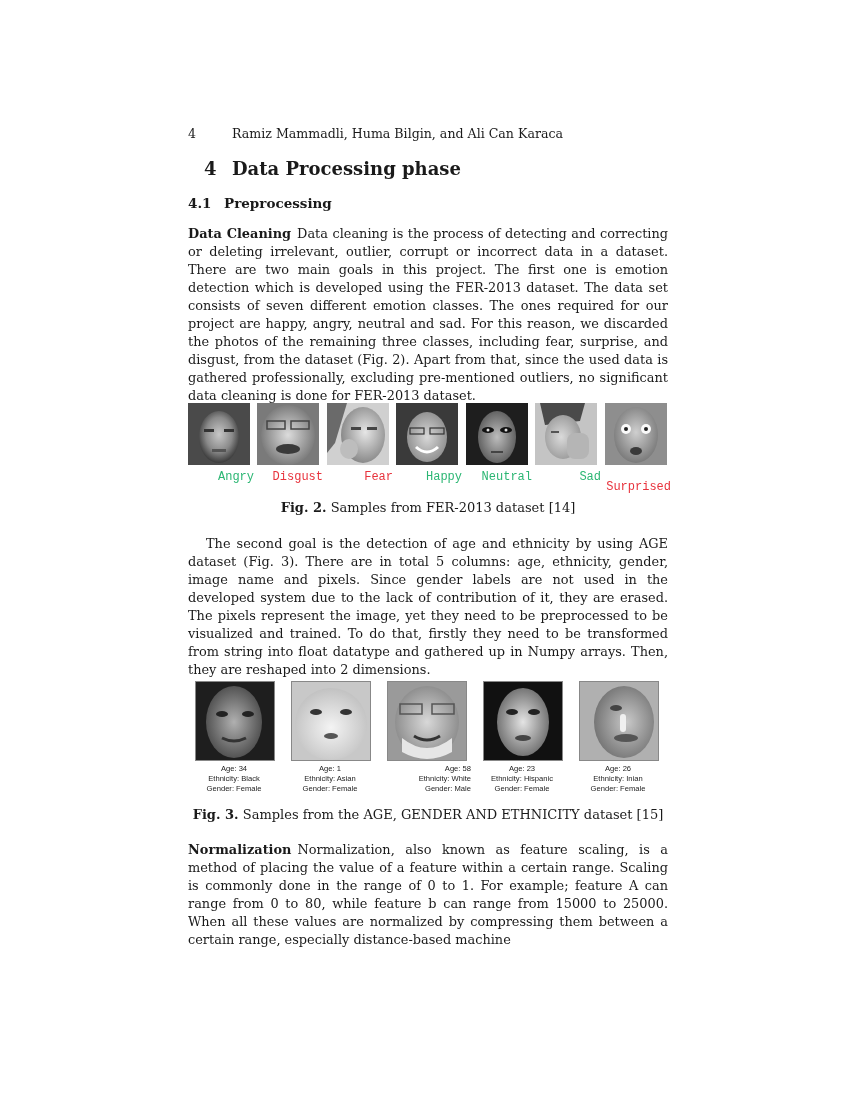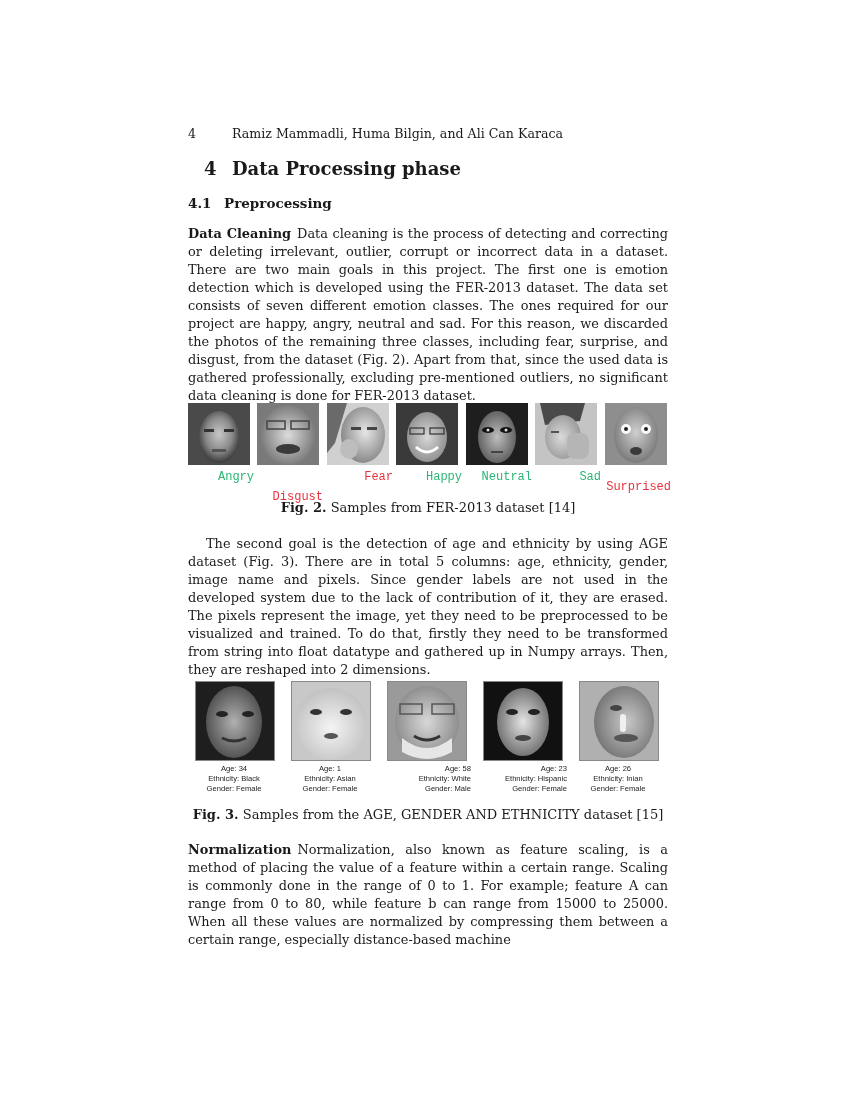--- a/index.html
+++ b/index.html
@@ -152,21 +152,21 @@
           <ellipse cx="31" cy="32" rx="22" ry="28" fill="url(#g7)"></ellipse>
           <circle cx="21" cy="26" r="5" fill="#fafafa"></circle>
           <circle cx="41" cy="26" r="5" fill="#fafafa"></circle>
           <circle cx="21" cy="26" r="2" fill="#222"></circle>
           <circle cx="41" cy="26" r="2" fill="#222"></circle>
           <ellipse cx="31" cy="48" rx="6" ry="4" fill="#3a3a3a"></ellipse>
         </svg>
     </div>
 
     <div class="emo-label" style="left: -4px; top: 67px; color: rgb(43, 182, 115);">Angry</div>
-    <div class="emo-label" style="left: 65px; top: 67px; color: rgb(232, 50, 60); margin-top: 20px;">Disgust</div>
+    <div class="emo-label" style="left: 65px; top: 67px; color: rgb(232, 50, 60);">Disgust</div>
     <div class="emo-label" style="left: 135px; top: 67px; color: rgb(232, 50, 60);">Fear</div>
     <div class="emo-label" style="left: 204px; top: 67px; color: rgb(43, 182, 115);">Happy</div>
     <div class="emo-label" style="left: 274px; top: 67px; color: rgb(43, 182, 115);">Neutral</div>
     <div class="emo-label" style="left: 343px; top: 67px; color: rgb(43, 182, 115);">Sad</div>
     <div class="emo-label" style="left: 413px; top: 77px; color: rgb(232, 50, 60);">Surprised</div>
   </div>
 
   <div class="caption" style="top:500px;"><b>Fig. 2.</b> <span>Samples from FER-2013 dataset [14]</span></div>
 
   <p class="para indent" style="top:535px; margin:0;">The second goal is the detection of age and ethnicity by using AGE dataset (Fig. 3). There are in total 5 columns: age, ethnicity, gender, image name and pixels. Since gender labels are not used in the developed system due to the lack of contribution of it, they are erased. The pixels represent the image, yet they need to be preprocessed to be visualized and trained. To do that, firstly they need to be transformed from string into float datatype and gathered up in Numpy arrays. Then, they are reshaped into 2 dimensions.</p>
@@ -257,21 +257,21 @@
     <div class="age-label" style="left:97px; top:83px;">
       <div>Age: 1</div>
       <div>Ethnicity: Asian</div>
       <div>Gender: Female</div>
     </div>
     <div class="age-label" style="left:193px; top:83px;text-align:right;">
       <div>Age: 58</div>
       <div>Ethnicity: White</div>
       <div>Gender: Male</div>
     </div>
-    <div class="age-label" style="left:289px; top:83px;text-align:right;">
+    <div class="age-label" style="left:289px; top:83px;">
       <div>Age: 23</div>
       <div>Ethnicity: Hispanic</div>
       <div>Gender: Female</div>
     </div>
     <div class="age-label" style="left:385px; top:83px;">
       <div>Age: 26</div>
       <div>Ethnicity: Inian</div>
       <div>Gender: Female</div>
     </div>
   </div>

